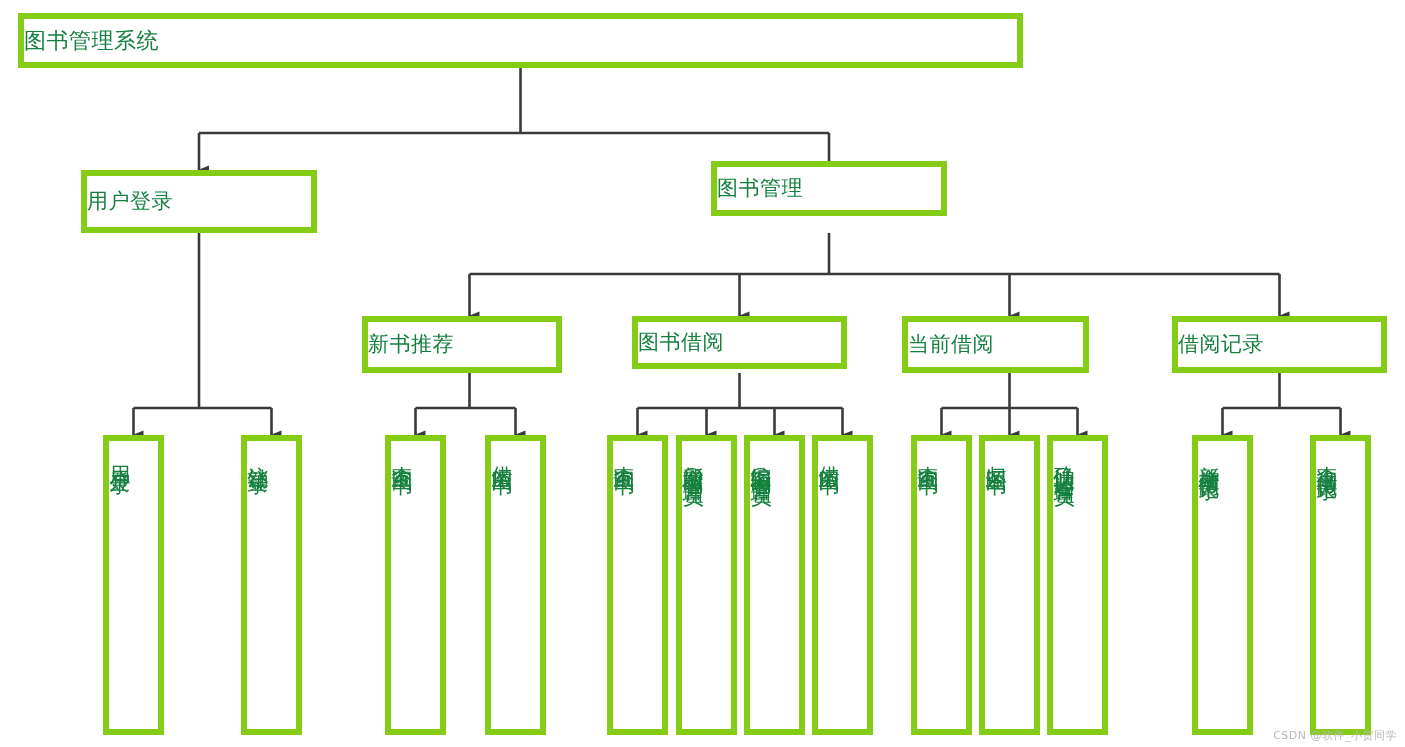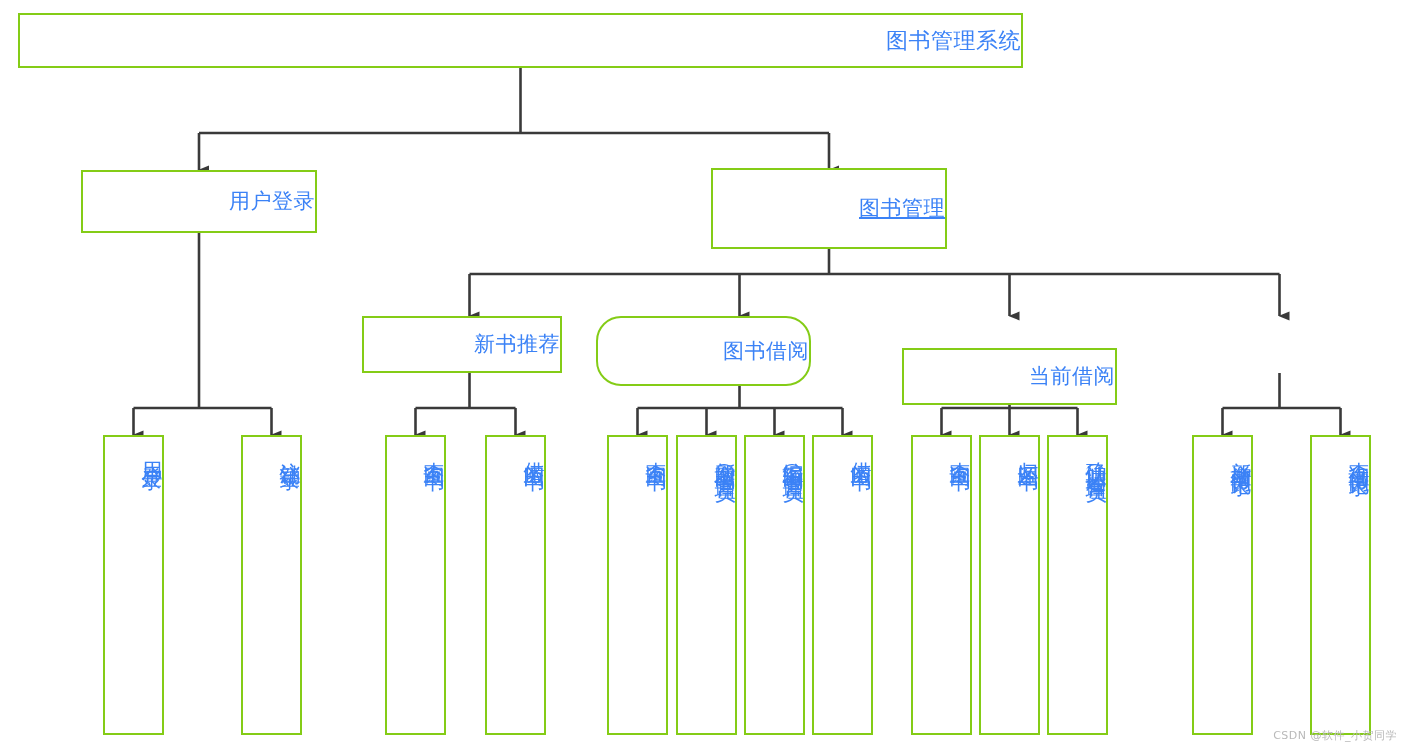--- a/index.html
+++ b/index.html
@@ -23,25 +23,25 @@
     top: 0;
     width: 1405px;
     height: 747px;
     pointer-events: none;
   }
   
   .node {
     position: absolute;
     box-sizing: border-box;
     background: #ffffff;
-    border: 2px solid #84cc16;
+    border: 6px solid #84cc16;
     display: flex;
     align-items: center;
-    justify-content: flex-end;
-    color: #3b82f6;
+    justify-content: flex-start;
+    color: #15803d;
     z-index: 2;
   }
   .node .label {
     display: block;
     line-height: 1.18;
     letter-spacing: 0.5px;
     white-space: nowrap;
   }
   
   .node.horiz .label {
@@ -133,32 +133,35 @@
     </g>
   </svg>
 
   <div class="node horiz root" style="left:18px; top:13px; width:1005px; height:55px;">
     <span class="label">图书管理系统</span>
   </div>
 
   <div class="node horiz" style="left:81px; top:170px; width:236px; height:63px;">
     <span class="label">用户登录</span>
   </div>
-  <div class="node horiz" style="left:711px; top:168px; width:236px; height:81px;text-decoration:underline;">
+  <div class="node horiz" style="left:711px; top:161px; width:236px; height:55px;">
     <span class="label">图书管理</span>
   </div>
 
   <div class="node horiz" style="left:362px; top:316px; width:200px; height:57px;">
     <span class="label">新书推荐</span>
   </div>
-  <div class="node horiz" style="left:596px; top:316px; width:215px; height:70px;border-radius:25px;">
+  <div class="node horiz" style="left:632px; top:316px; width:215px; height:53px;">
     <span class="label">图书借阅</span>
   </div>
-  <div class="node horiz" style="left:902px; top:316px; width:215px; height:57px;margin-top:32px;">
+  <div class="node horiz" style="left:902px; top:316px; width:187px; height:57px;">
     <span class="label">当前借阅</span>
+  </div>
+  <div class="node horiz" style="left:1172px; top:316px; width:215px; height:57px;">
+    <span class="label">借阅记录</span>
   </div>
 
   <div class="node vert" style="left:103px; top:435px; width:61px; height:300px;">
     <span class="label">用户登录</span>
   </div>
   <div class="node vert" style="left:241px; top:435px; width:61px; height:300px;">
     <span class="label">注销登录</span>
   </div>
 
   <div class="node vert" style="left:385px; top:435px; width:61px; height:300px;">

